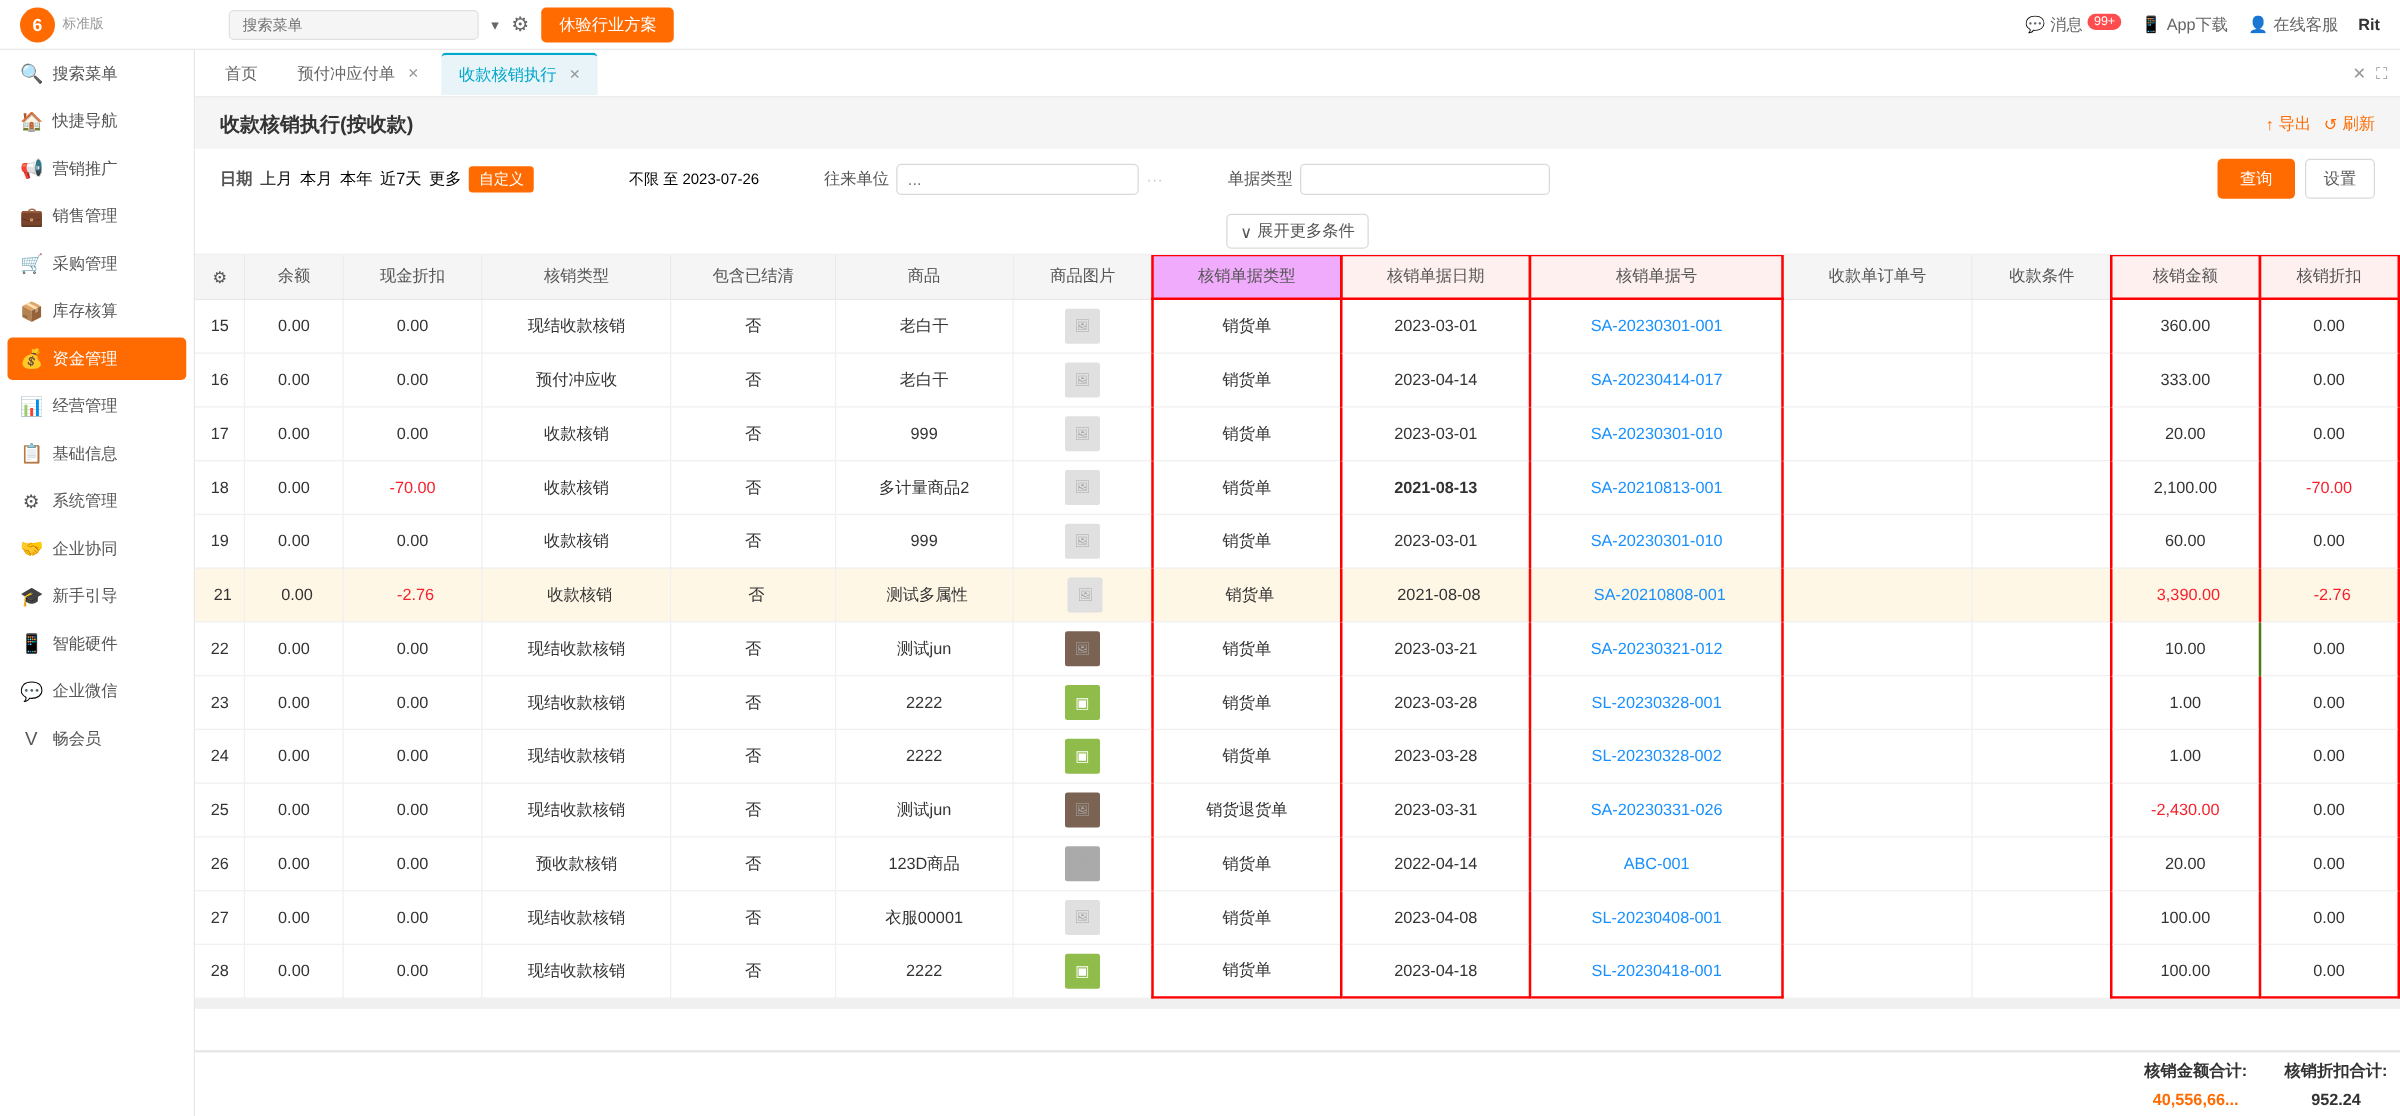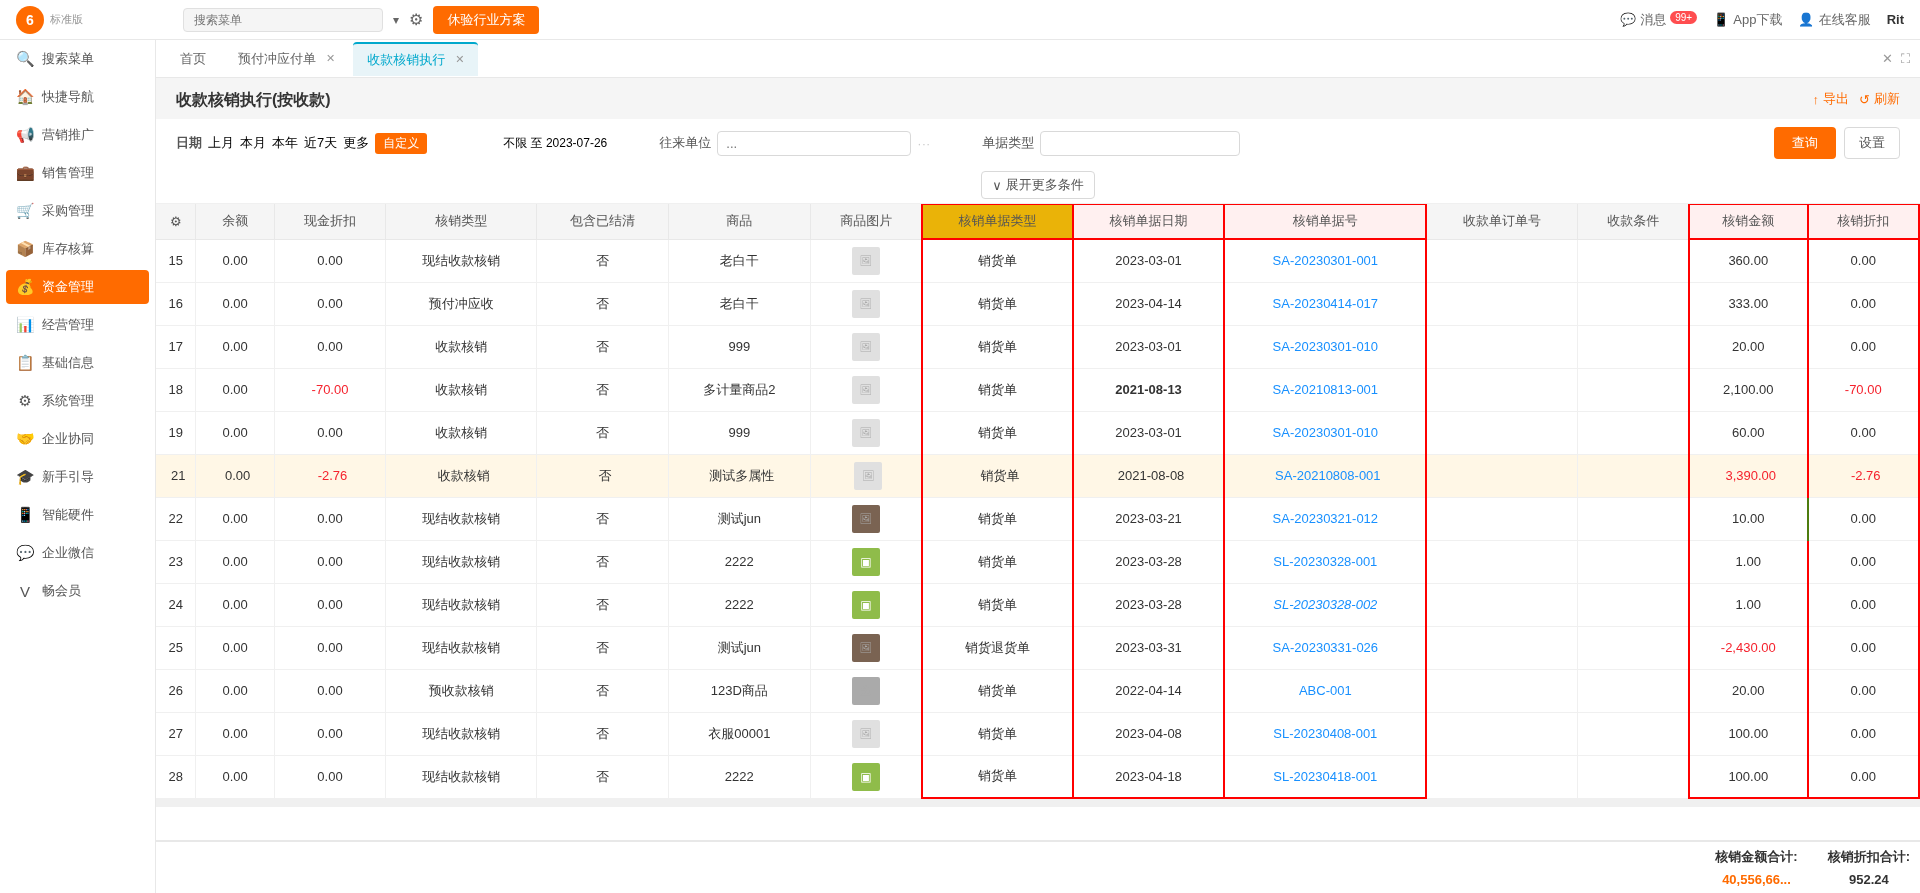--- a/index.html
+++ b/index.html
@@ -242,21 +242,21 @@
     <table>
       <thead>
         <tr>
           <th style="width:36px;">⚙</th>
           <th>余额</th>
           <th>现金折扣</th>
           <th>核销类型</th>
           <th>包含已结清</th>
           <th>商品</th>
           <th>商品图片</th>
-          <th style="outline:2px solid red;outline-offset:-1px;background:#eab308;">核销单据类型</th>
+          <th style="outline:2px solid red;outline-offset:-1px;background:#f0abfc;">核销单据类型</th>
           <th style="outline:2px solid red;outline-offset:-1px;background:#fff0f0;">核销单据日期</th>
           <th style="outline:2px solid red;outline-offset:-1px;background:#fff0f0;">核销单据号</th>
           <th>收款单订单号</th>
           <th>收款条件</th>
           <th style="outline:2px solid red;outline-offset:-1px;background:#fff0f0;">核销金额</th>
           <th style="outline:2px solid red;outline-offset:-1px;background:#fff0f0;">核销折扣</th>
         </tr>
       </thead>
       <tbody id="table-body">
       <tr>
@@ -390,21 +390,21 @@
           <tr>
     <td>24</td>
     <td>0.00</td>
     <td class="">0.00</td>
     <td>现结收款核销</td>
     <td>否</td>
     <td>2222</td>
     <td><div class="img-placeholder green" style="background:#8fbc4a;color:#fff;font-size:12px;">▣</div></td>
     <td style="border-left:2px solid red;border-right:2px solid red;">销货单</td>
     <td style="border-left:2px solid red;border-right:2px solid red;">2023-03-28</td>
-    <td style="border-left:2px solid red;border-right:2px solid red;font-style:italic;"><span class="text-link">SL-20230328-002</span></td>
+    <td style="border-left:2px solid red;border-right:2px solid red;"><span class="text-link">SL-20230328-002</span></td>
     <td></td>
     <td></td>
     <td style="border-left:2px solid red;border-right:2px solid red;" class="">1.00</td>
     <td style="border-left:2px solid red;border-right:2px solid red;" class="">0.00</td>
   </tr>
           <tr>
     <td>25</td>
     <td>0.00</td>
     <td class="">0.00</td>
     <td>现结收款核销</td>

